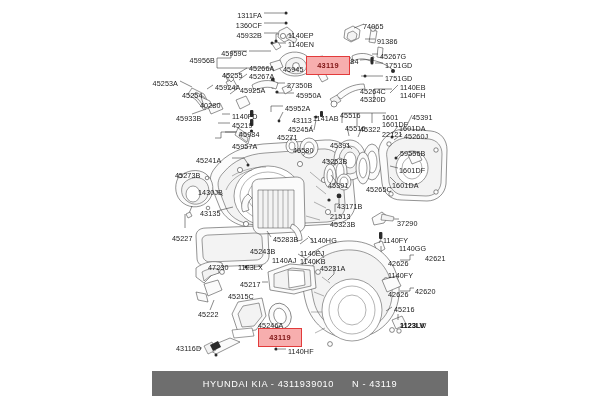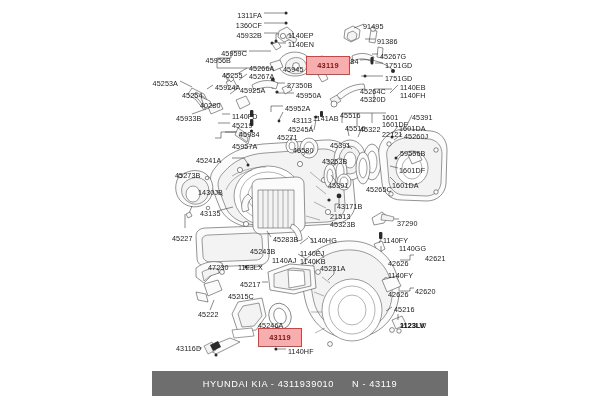--- a/index.html
+++ b/index.html
@@ -425,26 +425,26 @@
 
   </svg>
 
   <div id="labels">
       <div class="lbl r" style="left: 262px; top: 12px;">1311FA</div>
       <div class="lbl r" style="left: 262px; top: 22px;">1360CF</div>
       <div class="lbl r" style="left: 262px; top: 32px;">45932B</div>
       <div class="lbl" style="left: 288px; top: 32px;">1140EP</div>
       <div class="lbl" style="left: 288px; top: 41px;">1140EN</div>
       <div class="lbl r" style="left: 247px; top: 50px;">45959C</div>
-      <div class="lbl r" style="left: 215px; top: 57px; margin-left: 16px;">45956B</div>
+      <div class="lbl r" style="left: 215px; top: 57px;">45956B</div>
       <div class="lbl" style="left: 283px; top: 66px;">45945</div>
       <div class="lbl" style="left: 287px; top: 82px;">27350B</div>
       <div class="lbl" style="left: 296px; top: 92px;">45950A</div>
       <div class="lbl" style="left: 285px; top: 105px;">45952A</div>
-      <div class="lbl" style="left: 363px; top: 23px;">91495</div>
+      <div class="lbl" style="left: 363px; top: 23px;">74065</div>
       <div class="lbl" style="left: 377px; top: 38px;">91386</div>
       <div class="lbl" style="left: 338px; top: 58px;">91384</div>
       <div class="lbl" style="left: 380px; top: 53px;">45267G</div>
       <div class="lbl" style="left: 385px; top: 62px;">1751GD</div>
       <div class="lbl" style="left: 385px; top: 75px;">1751GD</div>
       <div class="lbl" style="left: 400px; top: 84px;">1140EB</div>
       <div class="lbl" style="left: 400px; top: 92px;">1140FH</div>
       <div class="lbl" style="left: 360px; top: 88px;">45264C</div>
       <div class="lbl" style="left: 360px; top: 96px;">45320D</div>
       <div class="lbl r" style="left: 178px; top: 80px;">45253A</div>

